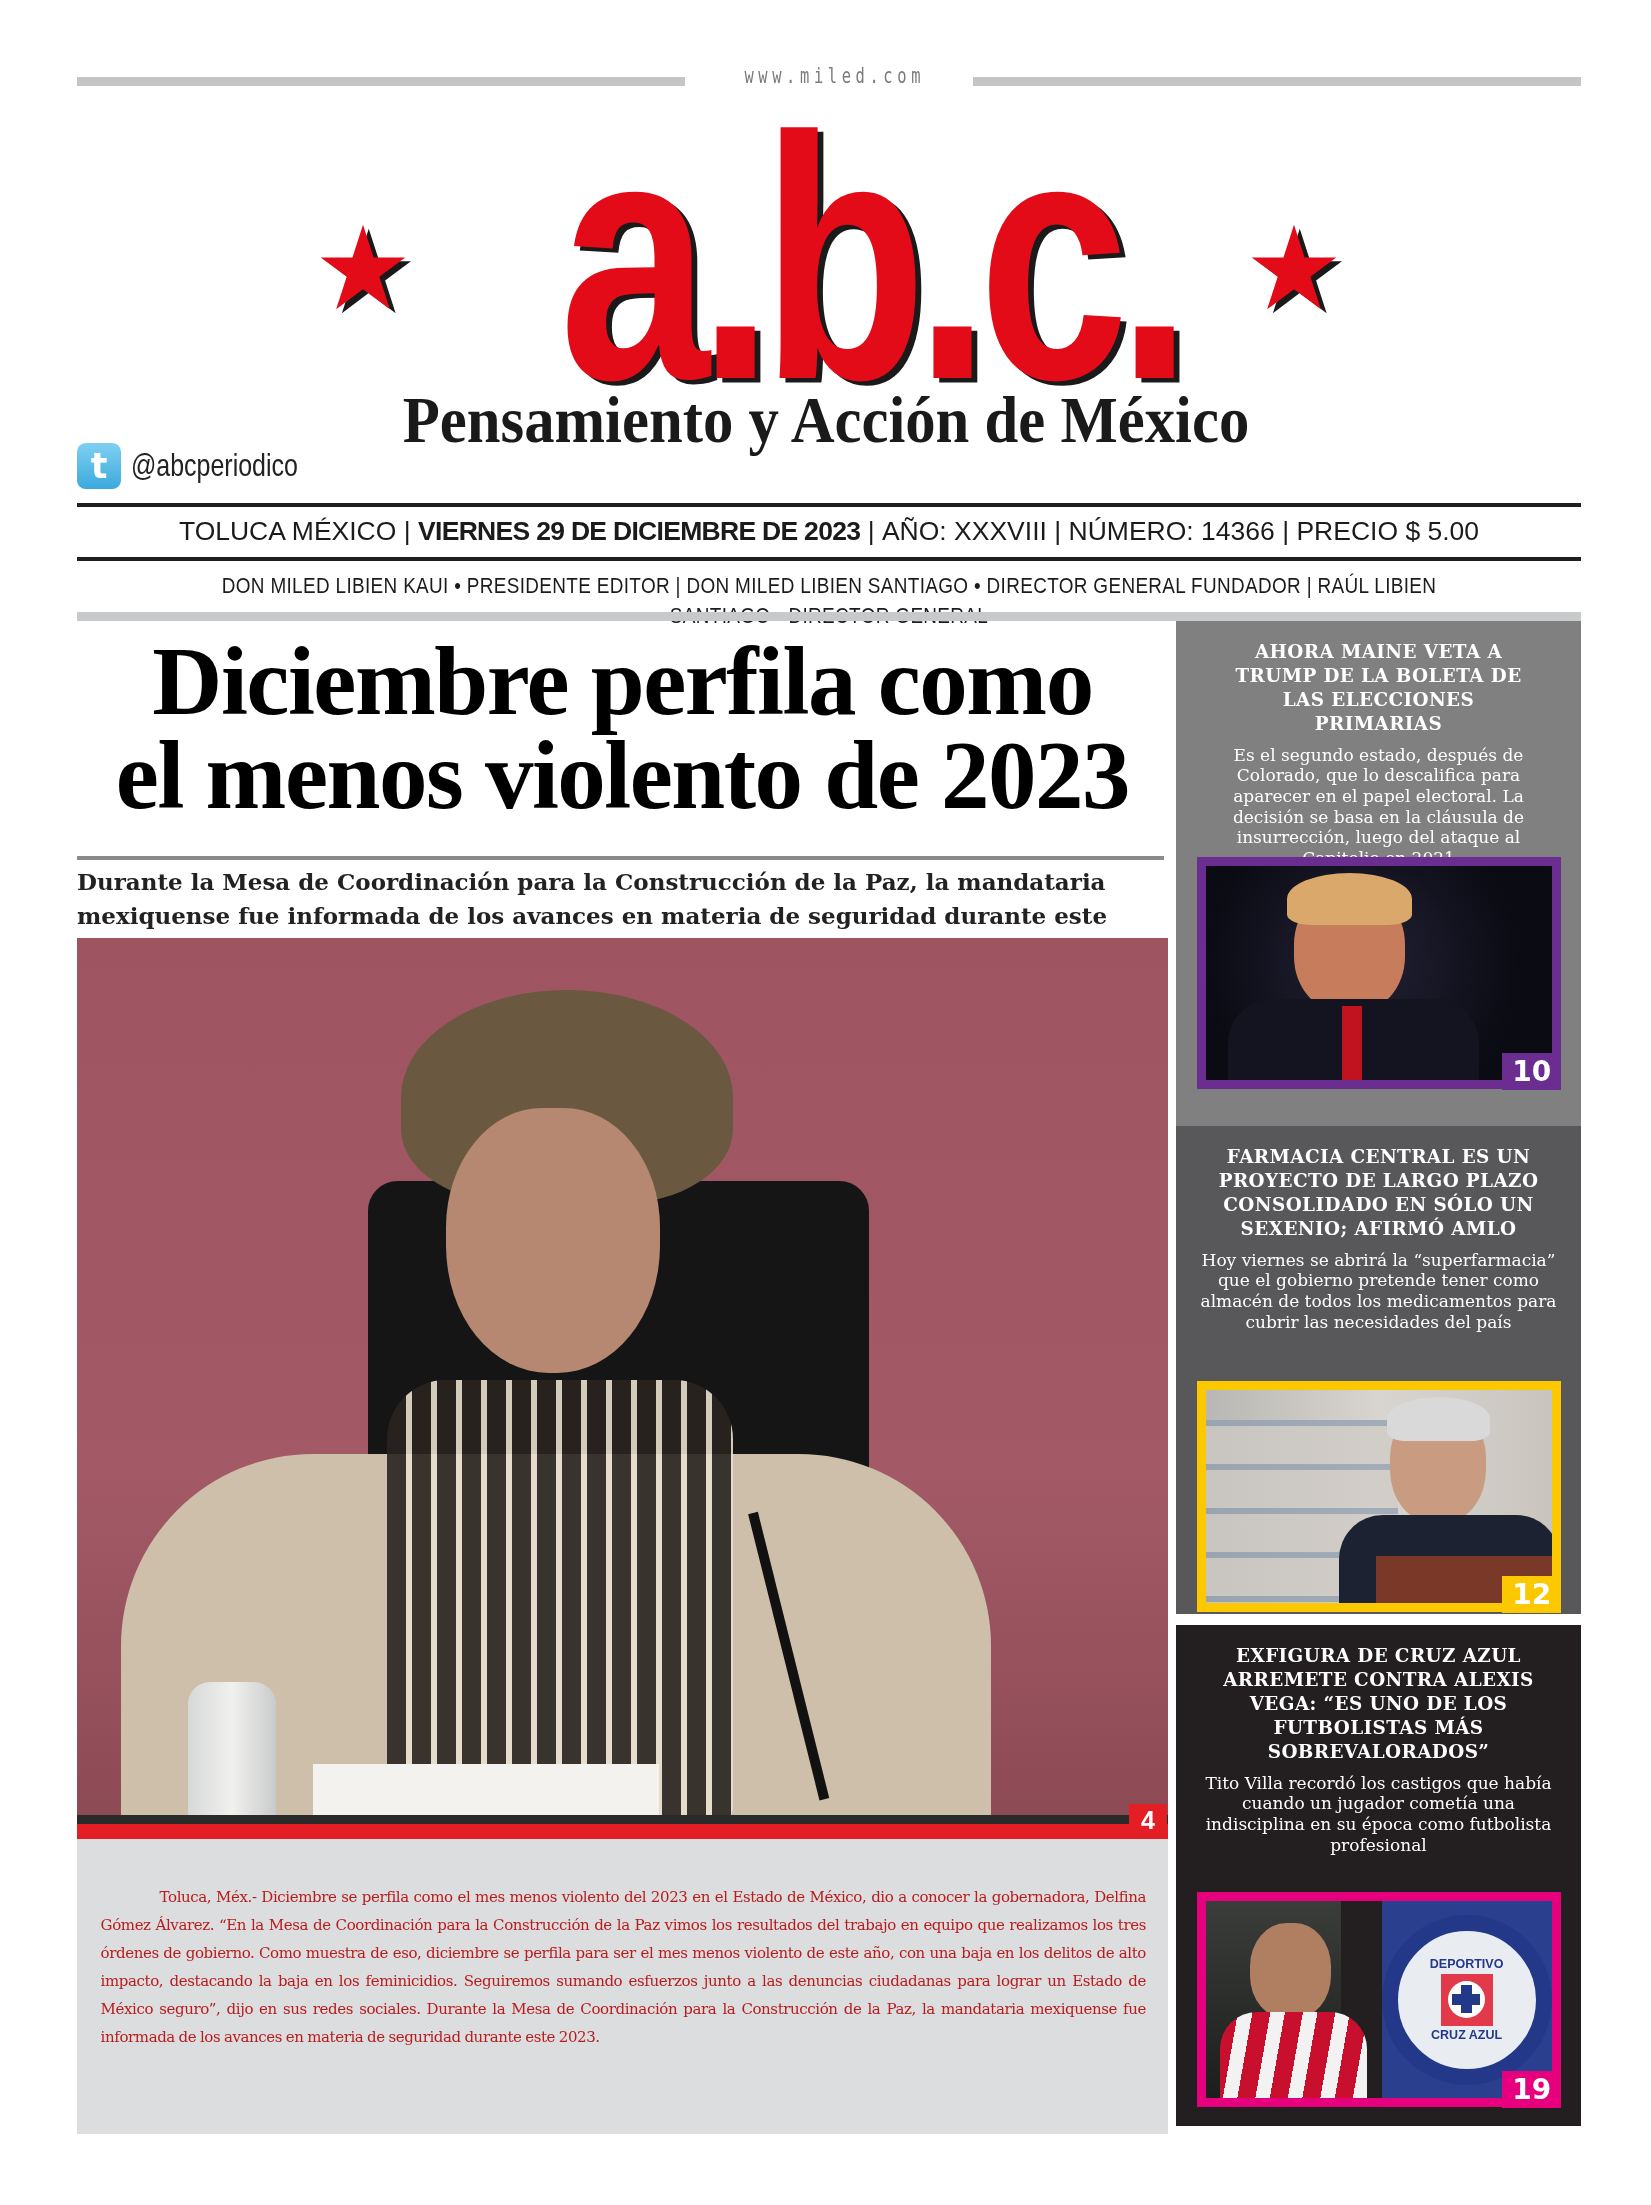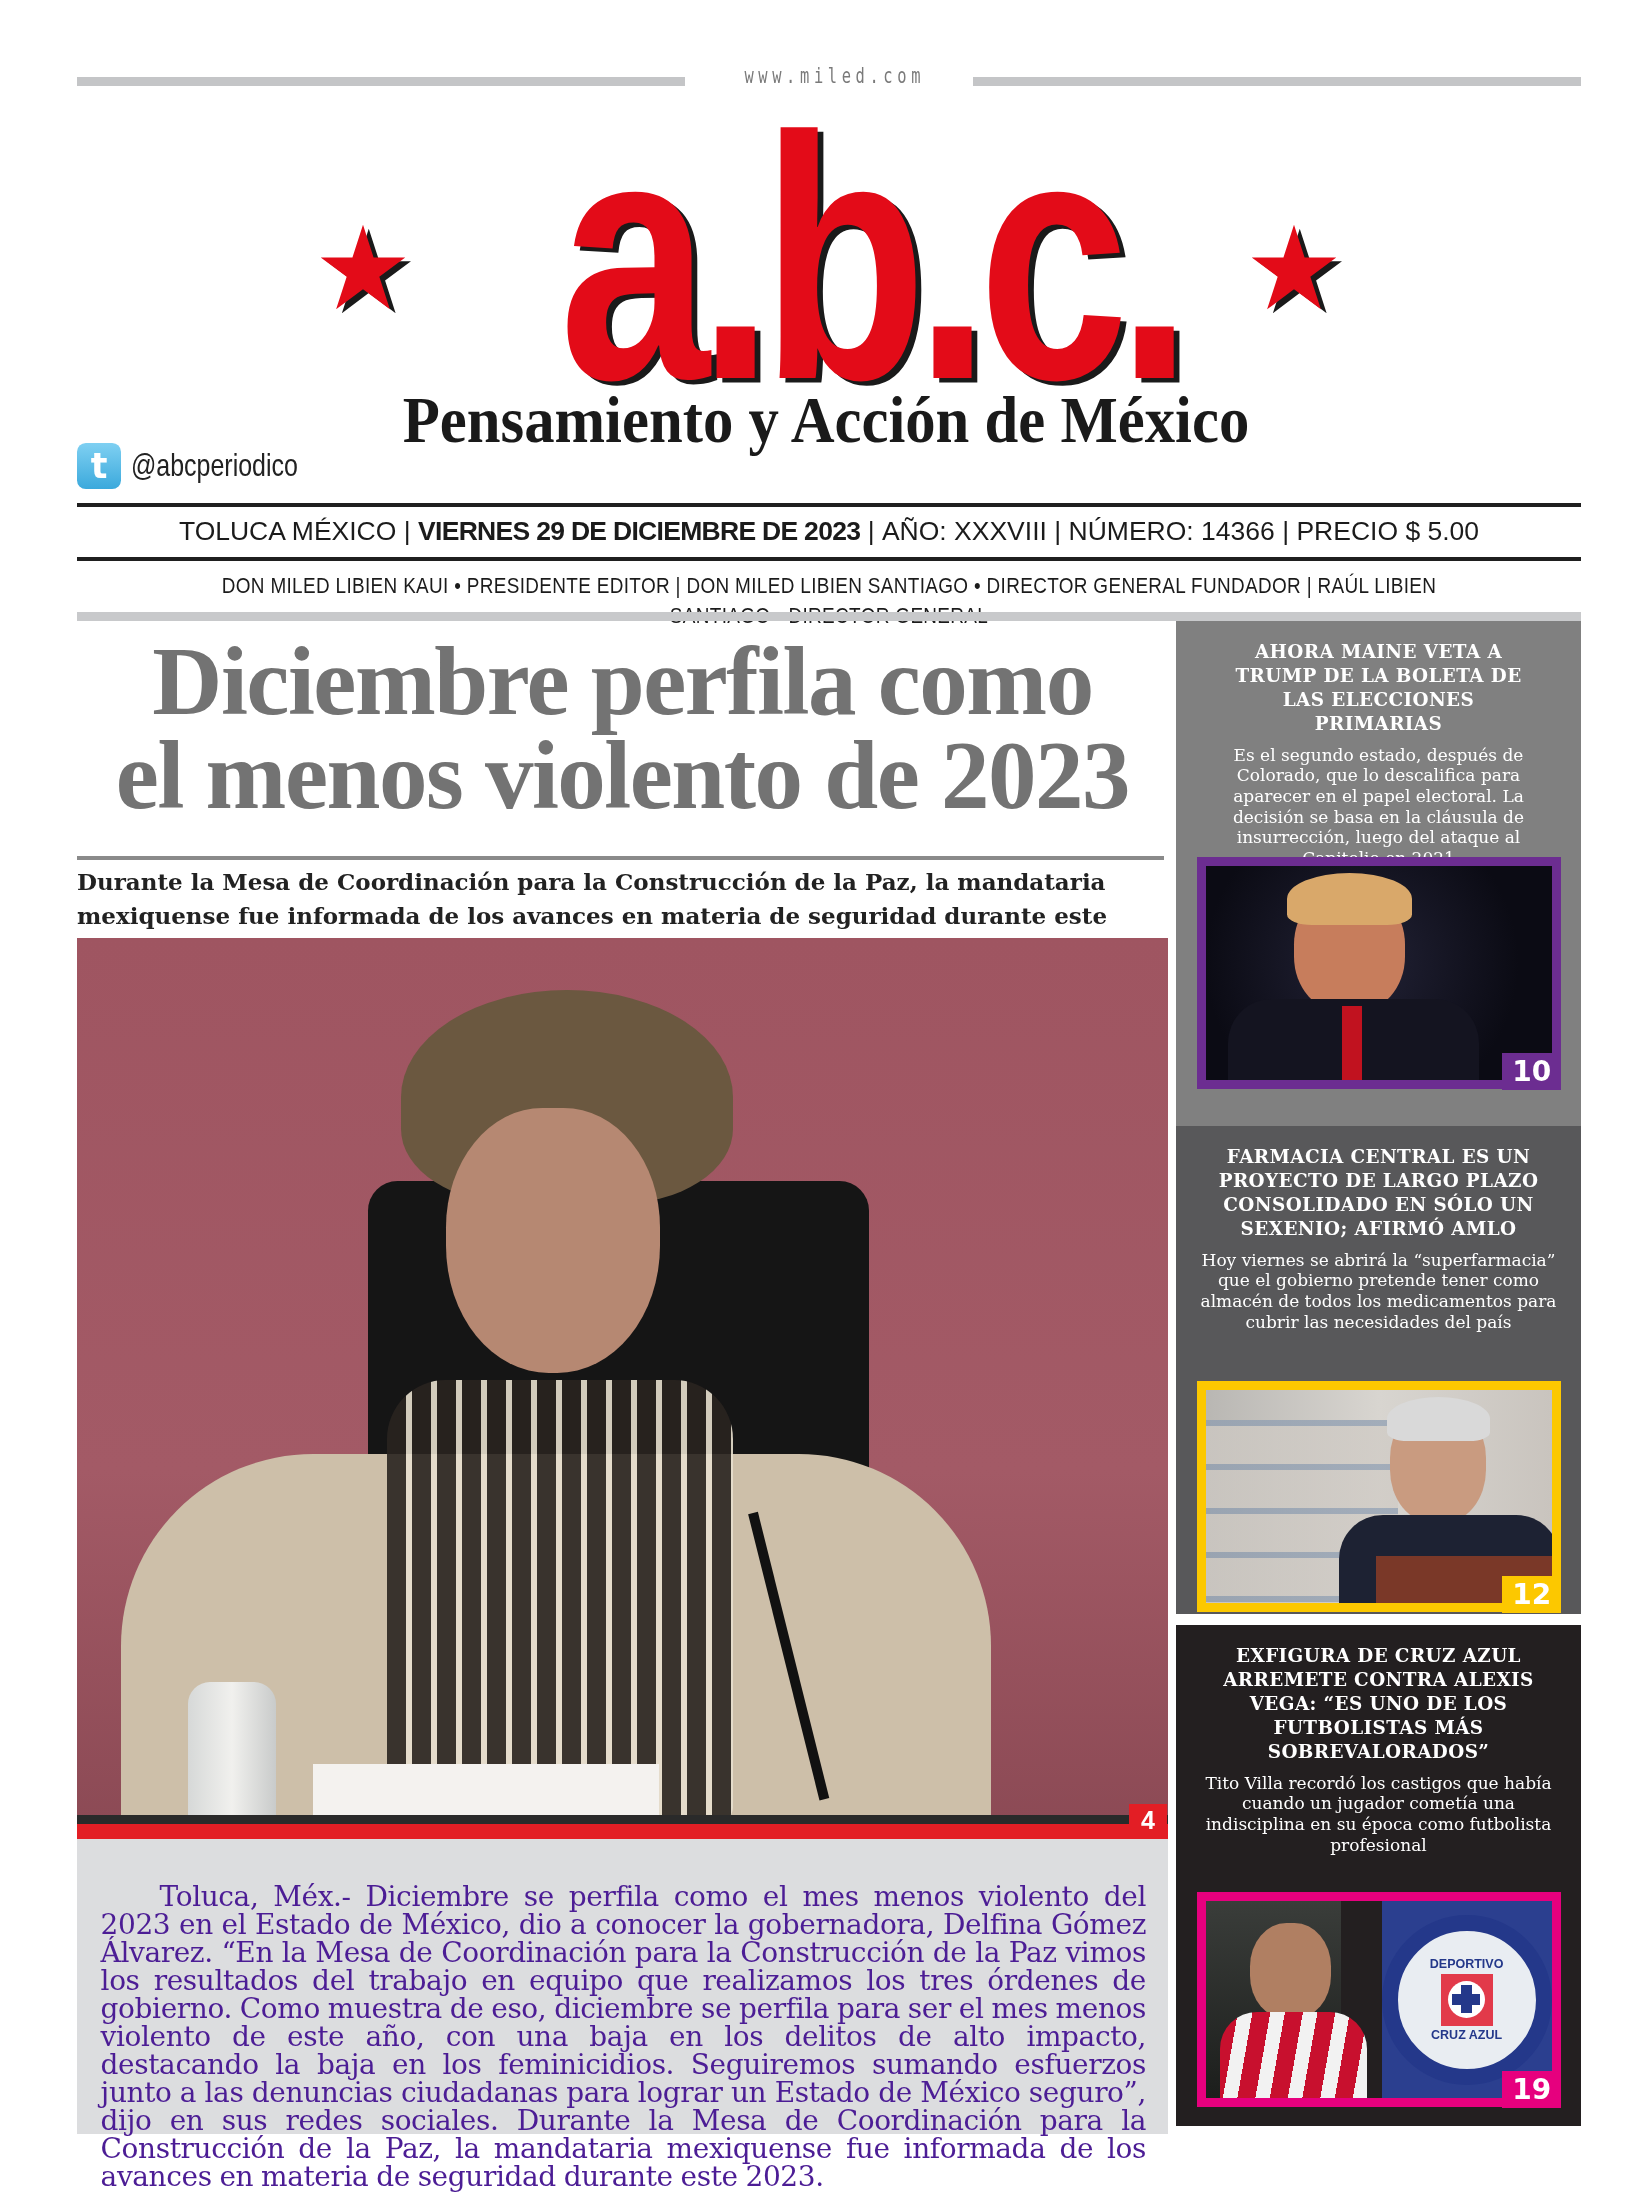--- a/index.html
+++ b/index.html
@@ -21,41 +21,41 @@
   .tw-handle { font-family: "Liberation Sans Narrow", "Liberation Sans", sans-serif; font-size: 32px; color: #222; transform: scaleX(0.78); transform-origin: left; }
 
   .rule-dark { left: 77px; width: 1504px; height: 3.7px; background: #1f1f1f; }
   .info-line { top: 514px; left: 77px; width: 1504px; text-align: center; font-size: 26.5px; color: #1b1b1b; line-height: 35px; }
   .info-line span.sep { margin: 0 7.4px; }
   .info-line b { font-weight: bold; letter-spacing: -0.7px; }
   .credits { top: 571px; left: 77px; width: 1504px; text-align: center; font-size: 22px; color: #1b1b1b; line-height: 29.5px; transform: scaleX(0.86); letter-spacing: 0.4px; }
   .gray-divider { top: 612px; left: 77px; width: 1504px; height: 8.8px; background: #c8c9cb; }
 
   
-  .headline { top: 635px; left: 77px; width: 1091px; text-align: center; font-family: "Liberation Serif", serif; font-weight: bold; font-size: 97px; line-height: 94px; color: #737373; letter-spacing: -1.5px; }
+  .headline { top: 635px; left: 77px; width: 1091px; text-align: center; font-family: "Liberation Serif", serif; font-weight: bold; font-size: 97px; line-height: 94px; color: #000000; letter-spacing: -1.5px; }
   .headline-rule { top: 856px; left: 77px; width: 1087px; height: 3.7px; background: #8a8a8a; }
   .deck { top: 865px; left: 77px; width: 1091px; text-align: left; font-family: "DejaVu Serif", serif; font-weight: bold; font-size: 23px; line-height: 34px; color: #222; }
 
   .photo { top: 938px; left: 77px; width: 1091px; height: 887px; background: linear-gradient(180deg, #9f5561 0%, #a35a66 60%, #8c4a55 100%); overflow: hidden; }
   .chair { left: 291px; top: 243px; width: 501px; height: 663px; background: #151515; border-radius: 29.5px 29.5px 0 0; }
   .coat { left: 44px; top: 516px; width: 870px; height: 413px; background: #cdbfa9; border-radius: 192px 192px 0 0; }
   .scarf { left: 310px; top: 442px; width: 346px; height: 442px; background: repeating-linear-gradient(90deg,#2a2420 0 19px,#e8e0cf 19px 25px), #3b332c; border-radius: 59px 59px 14.7px 14.7px; opacity: 0.9; }
   .face { left: 369px; top: 170px; width: 214px; height: 265px; background: #b68872; border-radius: 45% 45% 48% 48%; }
   .hair { left: 324px; top: 52px; width: 332px; height: 214px; background: #6b5840; border-radius: 50% 50% 35% 35%; }
   .nameplate { left: 236px; top: 826px; width: 346px; height: 81px; background: #f4f2ef; }
   .bottle { left: 111px; top: 744px; width: 88px; height: 170px; background: linear-gradient(90deg,#d8dde0,#f7f9fa,#c8cdd0); border-radius: 22px 22px 5.9px 5.9px; opacity: 0.85; }
   .mic { left: 671px; top: 575px; width: 10.3px; height: 295px; background: #111; transform: rotate(-14deg); transform-origin: top; }
   .desk { left: 0; top: 877px; width: 1091px; height: 14.7px; background: #2a2a2a; }
 
   .red-bar { top: 1824px; left: 77px; width: 1091px; height: 14.7px; background: #e31e25; }
   .page-tag { background: #e31e25; color: #fff; font-weight: bold; font-family: "Liberation Sans", sans-serif; display: flex; align-items: center; justify-content: center; }
   .tag-main { top: 1804px; left: 1129px; width: 38px; height: 32px; font-size: 25px; }
 
   .body-box { top: 1839px; left: 77px; width: 1091px; height: 295px; background: #dcdddf; padding: 44px 22px 0 23.6px; }
-  .body-text { font-family: "DejaVu Serif", serif; font-size: 28px; line-height: 28px; color: #4c1d95; text-align: justify; text-indent: 59px; letter-spacing: -0.4px; word-spacing: -0.7px; }
+  .body-text { font-family: "DejaVu Serif", serif; font-size: 15px; line-height: 28px; color: #b91c1c; text-align: justify; text-indent: 59px; letter-spacing: -0.4px; word-spacing: -0.7px; }
 
   
   .side { left: 1176px; width: 405px; padding: 19px 20.6px 0; color: #fff; text-align: center; }
   .side-title { font-family: "DejaVu Serif", serif; font-weight: bold; font-size: 18.4px; line-height: 24px; letter-spacing: 0.4px; }
   .side-desc { font-family: "DejaVu Serif", serif; font-size: 17px; line-height: 20.6px; margin-top: 8.8px; }
   .side-photo { position: absolute; left: 20.6px; width: 364px; border: 9.6px solid; }
   .side-photo .inner { width: 100%; height: 100%; position: relative; overflow: hidden; }
   .side-tag { position: absolute; right: -9.6px; bottom: -9.6px; width: 59px; height: 37px; font-size: 28px; font-family: "DejaVu Sans", sans-serif; font-weight: bold; color: #fff; display: flex; align-items: center; justify-content: center; }
 </style>
 </head>

